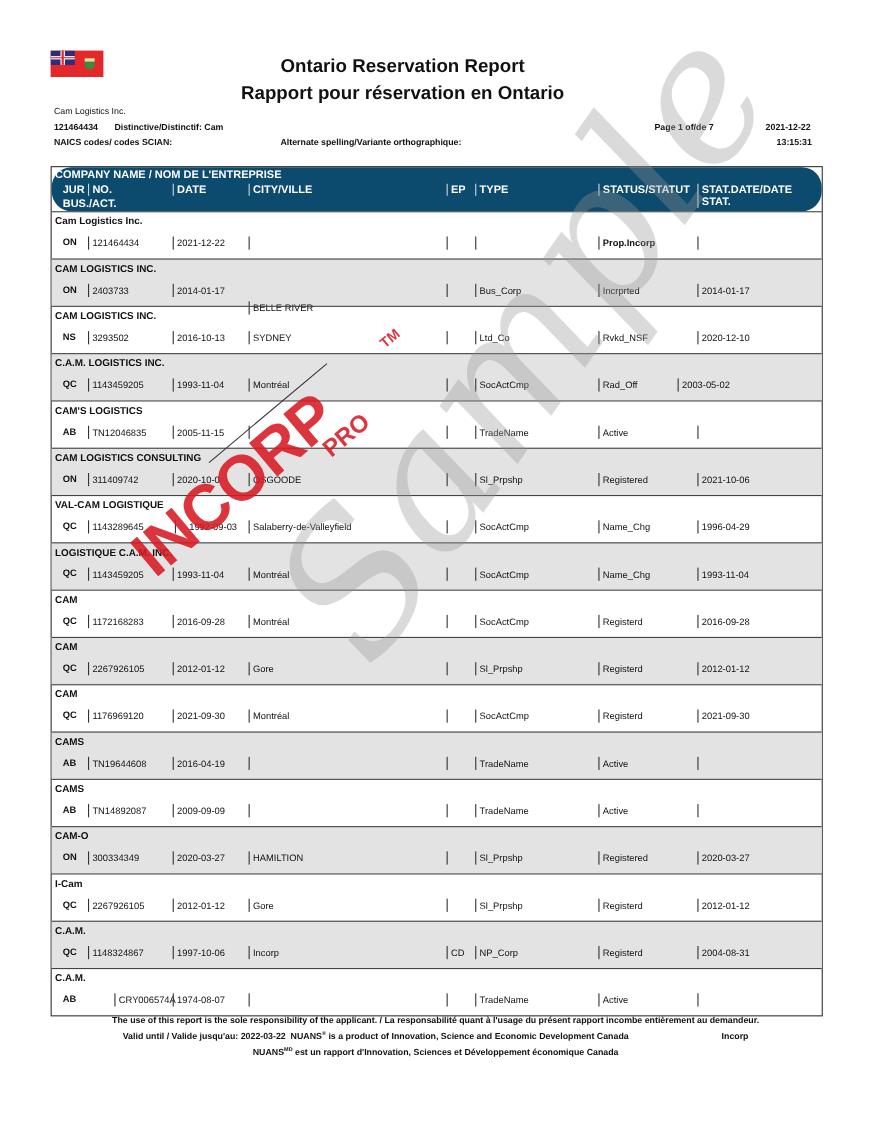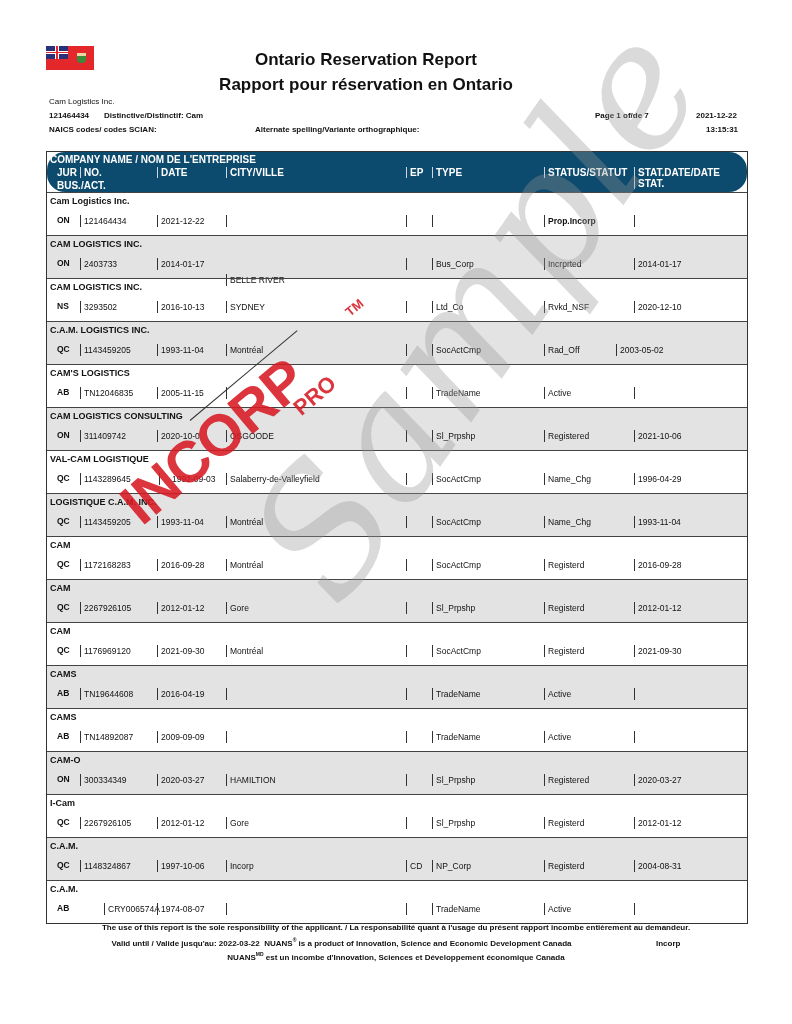--- a/index.html
+++ b/index.html
@@ -275,20 +275,20 @@
 </div>
 
 <div class="footer f1">The use of this report is the sole responsibility of the applicant. / La responsabilité quant à l'usage du présent rapport incombe entièrement au demandeur.</div>
 <div class="footer f2">
   <span>Valid until / Valide jusqu'au: 2022-03-22</span>&nbsp;
   <span>NUANS</span><sup>®</sup><span> is a product of Innovation, Science and Economic Development Canada</span>
   <span style="display:inline-block;width:80px;"></span>
   <span>Incorp</span>
 </div>
 <div class="footer f3">
-  <span>NUANS</span><sup>MD</sup><span> est un incombe d'Innovation, Sciences et Développement économique Canada</span>
+  <span>NUANS</span><sup>MD</sup><span> est un rapport d'Innovation, Sciences et Développement économique Canada</span>
 </div>
 
 <div class="wm-sample">Sample</div>
 <div class="wm-line"></div>
 <div class="wm-incorp">INCORP</div>
 <div class="wm-pro">PRO</div>
 <div class="wm-tm">TM</div>
 
 </body></html>

